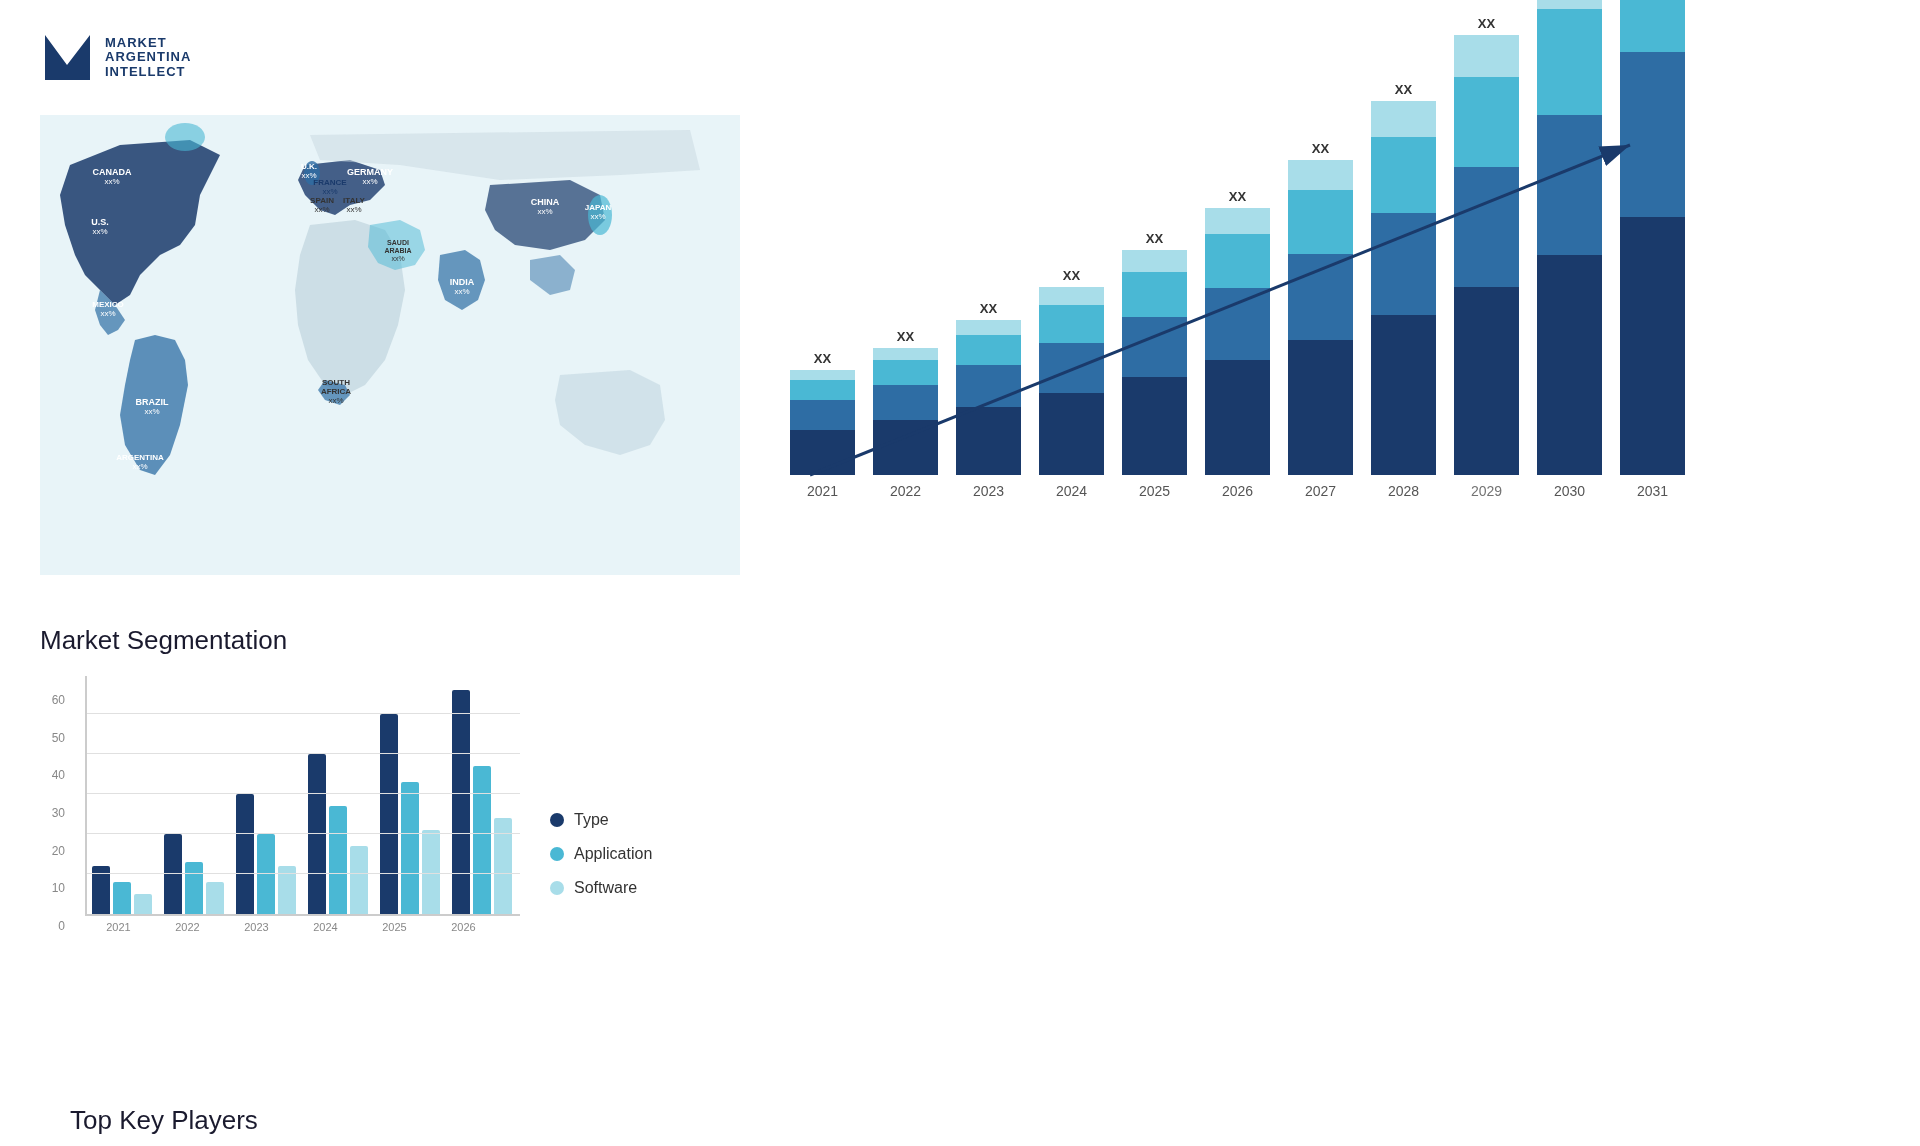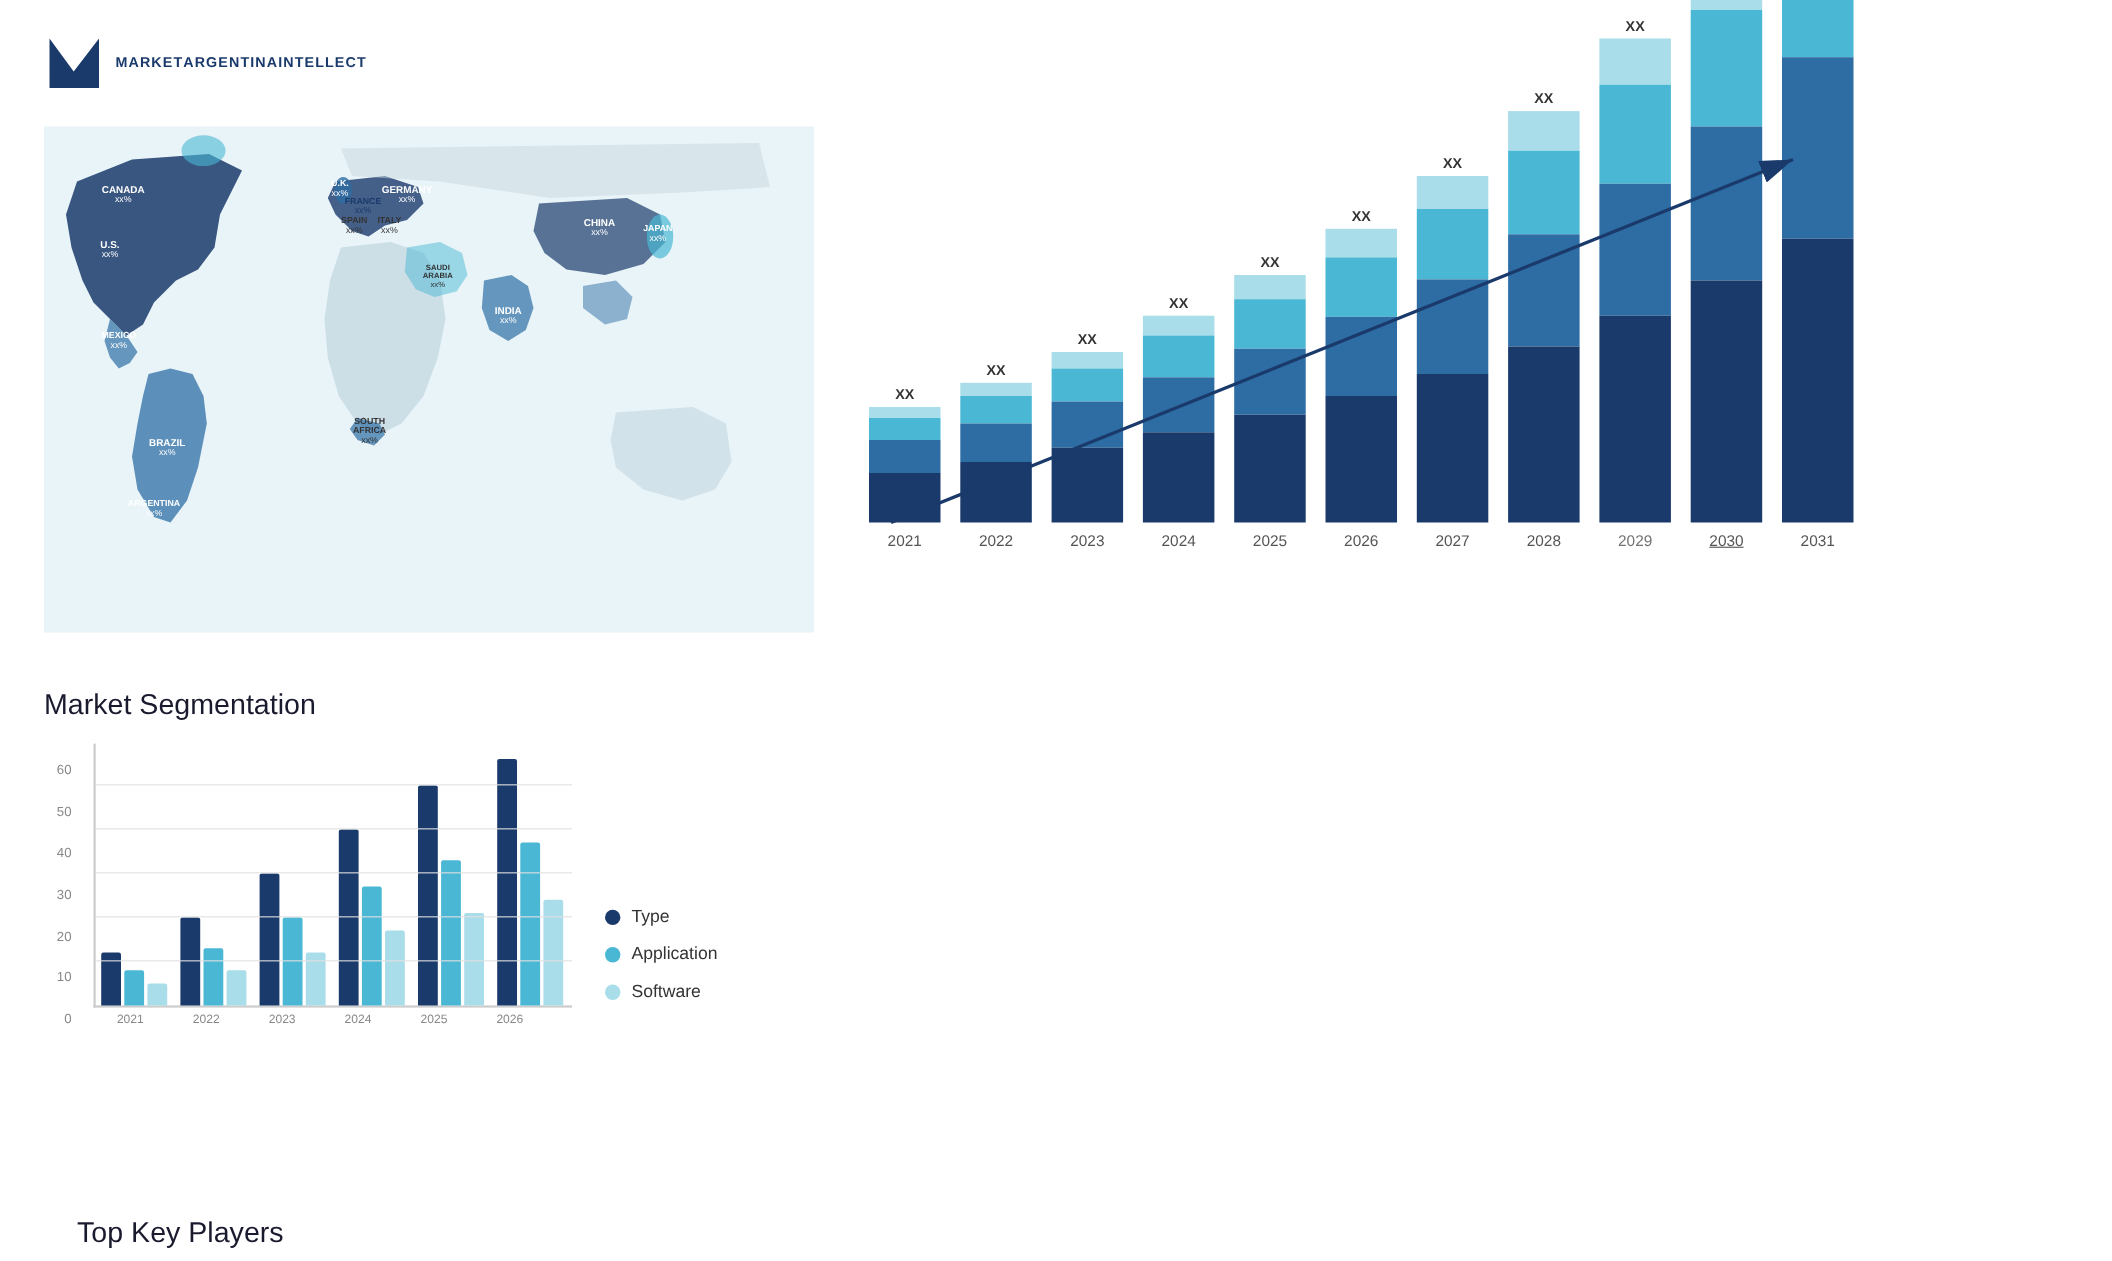--- a/index.html
+++ b/index.html
@@ -25,21 +25,21 @@
       color: #1a1a2e;
       line-height: 1.2;
     }
     .logo-container {
       display: flex;
       align-items: center;
       gap: 10px;
     }
     .logo-text-block {
       display: flex;
-      flex-direction: row;
+      flex-direction: column;
       line-height: 1.1;
     }
     .logo-text-market { font-size: 13px; font-weight: 800; color: #1a3a6b; letter-spacing: 1px; }
     .logo-text-research { font-size: 13px; font-weight: 800; color: #1a3a6b; letter-spacing: 1px; }
     .logo-text-intellect { font-size: 13px; font-weight: 800; color: #1a3a6b; letter-spacing: 1px; }
 
     
     .content {
       display: flex;
       flex-direction: column;
@@ -327,21 +327,21 @@
       <div style="display:flex; gap:18px; padding:8px 10px 0 10px;">
         <div style="width:65px;text-align:center;font-size:14px;color:#555;">2021</div>
         <div style="width:65px;text-align:center;font-size:14px;color:#555;">2022</div>
         <div style="width:65px;text-align:center;font-size:14px;color:#555;">2023</div>
         <div style="width:65px;text-align:center;font-size:14px;color:#555;">2024</div>
         <div style="width:65px;text-align:center;font-size:14px;color:#555;">2025</div>
         <div style="width:65px;text-align:center;font-size:14px;color:#555;">2026</div>
         <div style="width:65px;text-align:center;font-size:14px;color:#555;">2027</div>
         <div style="width:65px;text-align:center;font-size:14px;color:#555;">2028</div>
         <div style="width:65px;text-align:center;font-size:14px;color:#737373;">2029</div>
-        <div style="width:65px;text-align:center;font-size:14px;color:#555;text-decoration:underline;">2030</div>
+        <div style="width:65px;text-align:center;font-size:14px;color:#555;">2030</div>
         <div style="width:65px;text-align:center;font-size:14px;color:#555;">2031</div>
       </div>
     </div>
   </div>
 </div>
 
 <div class="bottom-section content" style="padding-top:10px;">
 
   <div class="segmentation-container">
     <h2 class="section-title">Market Segmentation</h2>
@@ -406,21 +406,21 @@
         <div style="display:flex;gap:12px;padding:5px 8px 0 5px;">
           <div style="width:57px;text-align:center;font-size:11px;color:#888;">2021</div>
           <div style="width:57px;text-align:center;font-size:11px;color:#888;">2022</div>
           <div style="width:57px;text-align:center;font-size:11px;color:#888;">2023</div>
           <div style="width:57px;text-align:center;font-size:11px;color:#888;">2024</div>
           <div style="width:57px;text-align:center;font-size:11px;color:#888;">2025</div>
           <div style="width:57px;text-align:center;font-size:11px;color:#888;">2026</div>
         </div>
       </div>
 
-      <div style="display:flex;flex-direction:column;gap:16px;margin-left:10px;margin-bottom:22px;">
+      <div style="display:flex;flex-direction:column;gap:16px;margin-left:10px;margin-bottom:36px;">
         <div style="display:flex;align-items:center;gap:10px;">
           <div style="width:14px;height:14px;border-radius:50%;background:#1a3a6b;"></div>
           <span style="font-size:16px;color:#333;">Type</span>
         </div>
         <div style="display:flex;align-items:center;gap:10px;">
           <div style="width:14px;height:14px;border-radius:50%;background:#4ab8d4;"></div>
           <span style="font-size:16px;color:#333;">Application</span>
         </div>
         <div style="display:flex;align-items:center;gap:10px;">
           <div style="width:14px;height:14px;border-radius:50%;background:#a8dde9;"></div>

